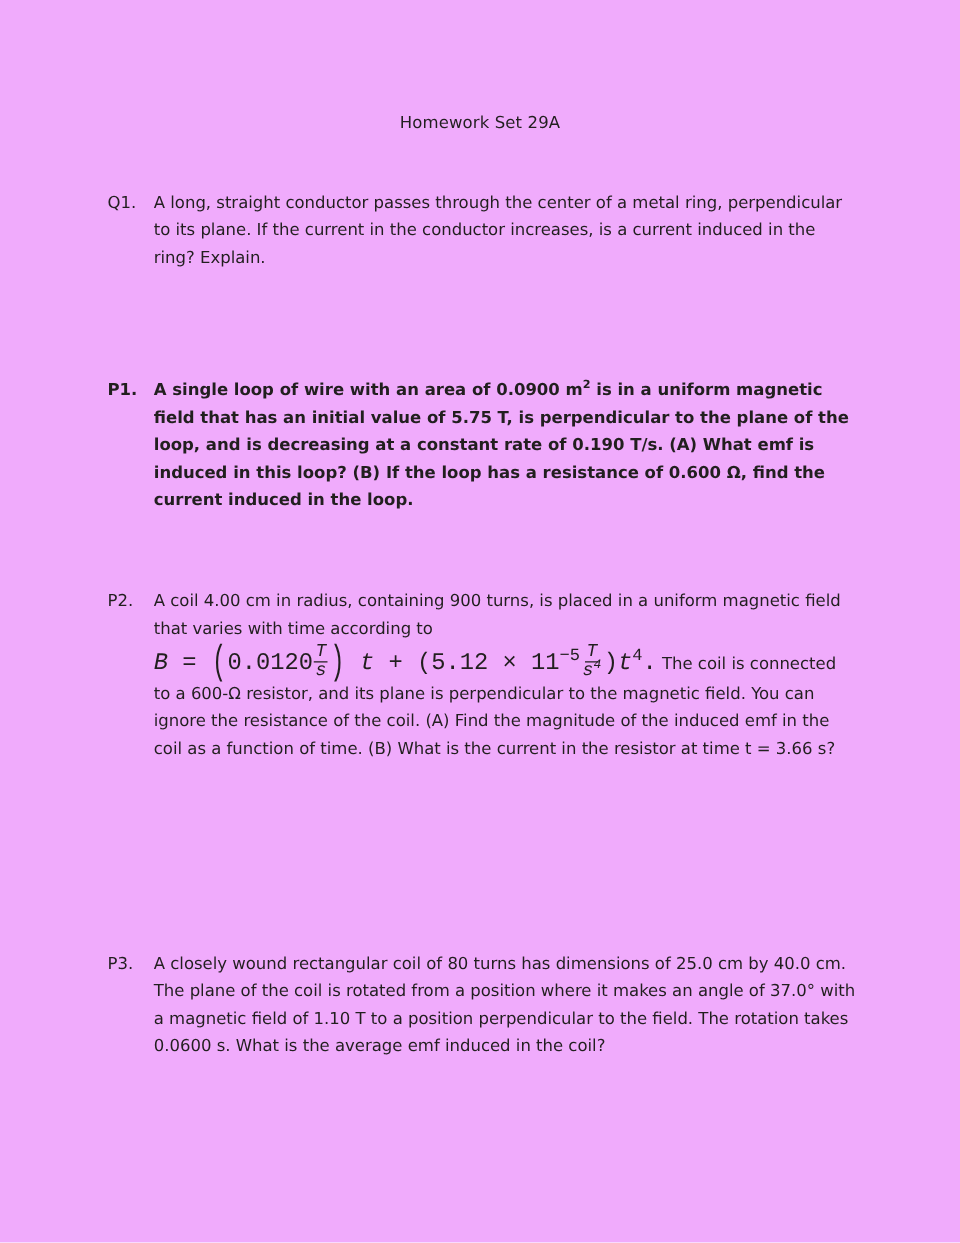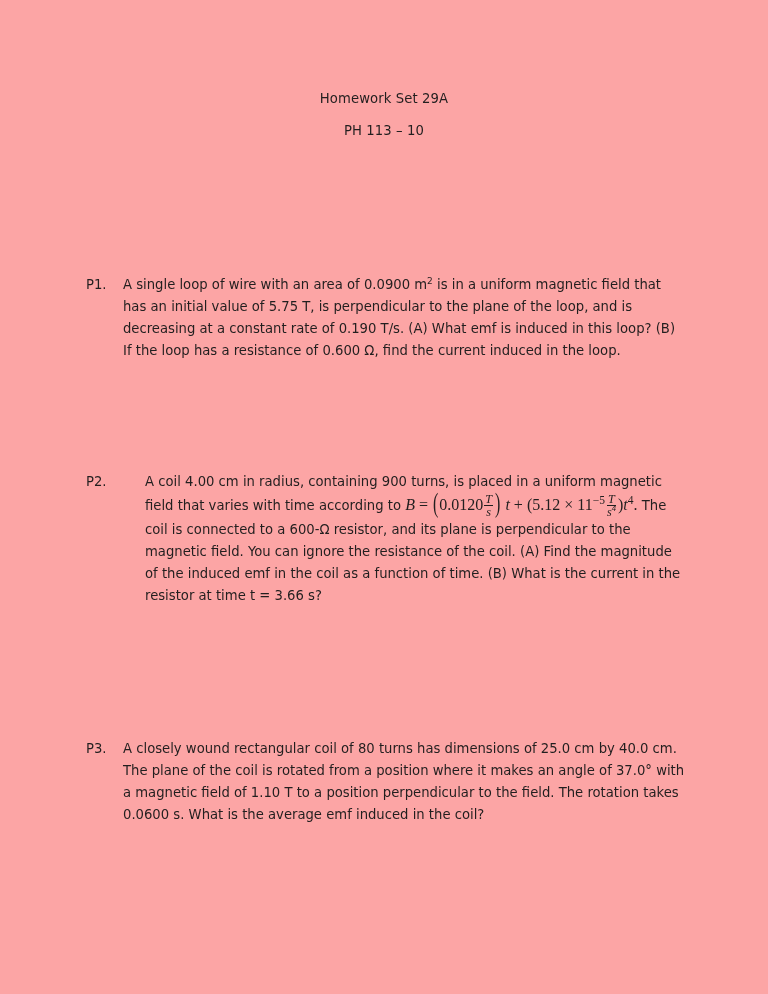--- a/index.html
+++ b/index.html
@@ -11,21 +11,21 @@
     width: 768px;
     height: 994px;
     position: relative;
     font-family: "DejaVu Sans", "Liberation Sans", sans-serif;
     color: #221f1f;
     overflow: hidden;
   }
   .page {
     position: absolute;
     inset: 0;
-    background: #fca5a5;
+    background: #f0abfc;
   }
   .header {
     position: absolute;
     left: 0;
     right: 0;
     top: 88px;
     text-align: center;
   }
   .header .line {
     font-size: 13.2px;
@@ -52,32 +52,32 @@
   .block .body {
     flex: 1 1 auto;
     font-size: 13.2px;
     line-height: 22px;
     text-align: left;
   }
   .block .body p {
     margin: 0;
   }
   .block.q1  { top: 152px; width: 596px; }
-  .block.p1  { top: 274px; width: 600px; }
-  .block.p2  { top: 471px; width: 600px; gap: 22px; }
-  .block.p3  { top: 738px; width: 600px; }
+  .block.p1  { top: 302px; width: 600px; font-weight: bold; }
+  .block.p2  { top: 471px; width: 600px; }
+  .block.p3  { top: 761px; width: 600px; }
 
   sup { font-size: 0.68em; vertical-align: super; line-height: 0; }
 
   .eqline {
     line-height: 27px;
   }
   .math {
-    font-family: Liberation Serif, serif;
-    font-size: 16px;
+    font-family: Liberation Mono, monospace;
+    font-size: 19px;
     white-space: nowrap;
   }
   .math .it { font-style: italic; }
   .math .paren {
     display: inline-block;
     transform: scaleY(1.7);
     transform-origin: center;
     font-style: normal;
     margin: 0 1px;
     position: relative;
@@ -107,23 +107,28 @@
   .math sup { font-size: 0.72em; }
   .nbsp { white-space: pre; }
 </style>
 </head>
 <body>
 
 <div class="page">
 
   <div class="header">
     <div class="line">Homework Set 29A</div>
-    <div class="line second">PH 113 – 10</div>
   </div>
 
+  <div class="block q1">
+    <div class="label">Q1.</div>
+    <div class="body">
+      <p>A long, straight conductor passes through the center of a metal ring, perpendicular to its plane.  If the current in the conductor increases, is a current induced in the ring?  Explain.</p>
+    </div>
+  </div>
 
   <div class="block p1">
     <div class="label">P1.</div>
     <div class="body">
       <p><span>A single loop of wire with an area of 0.0900 m</span><sup>2</sup><span> is in a uniform magnetic field that has an initial value of 5.75 T, is perpendicular to the plane of the loop, and is decreasing at a constant rate of 0.190 T/s.  (A) What emf is induced in this loop?  (B) If the loop has a resistance of 0.600 Ω, find the current induced in the loop.</span></p>
     </div>
   </div>
 
   <div class="block p2">
     <div class="label">P2.</div>

